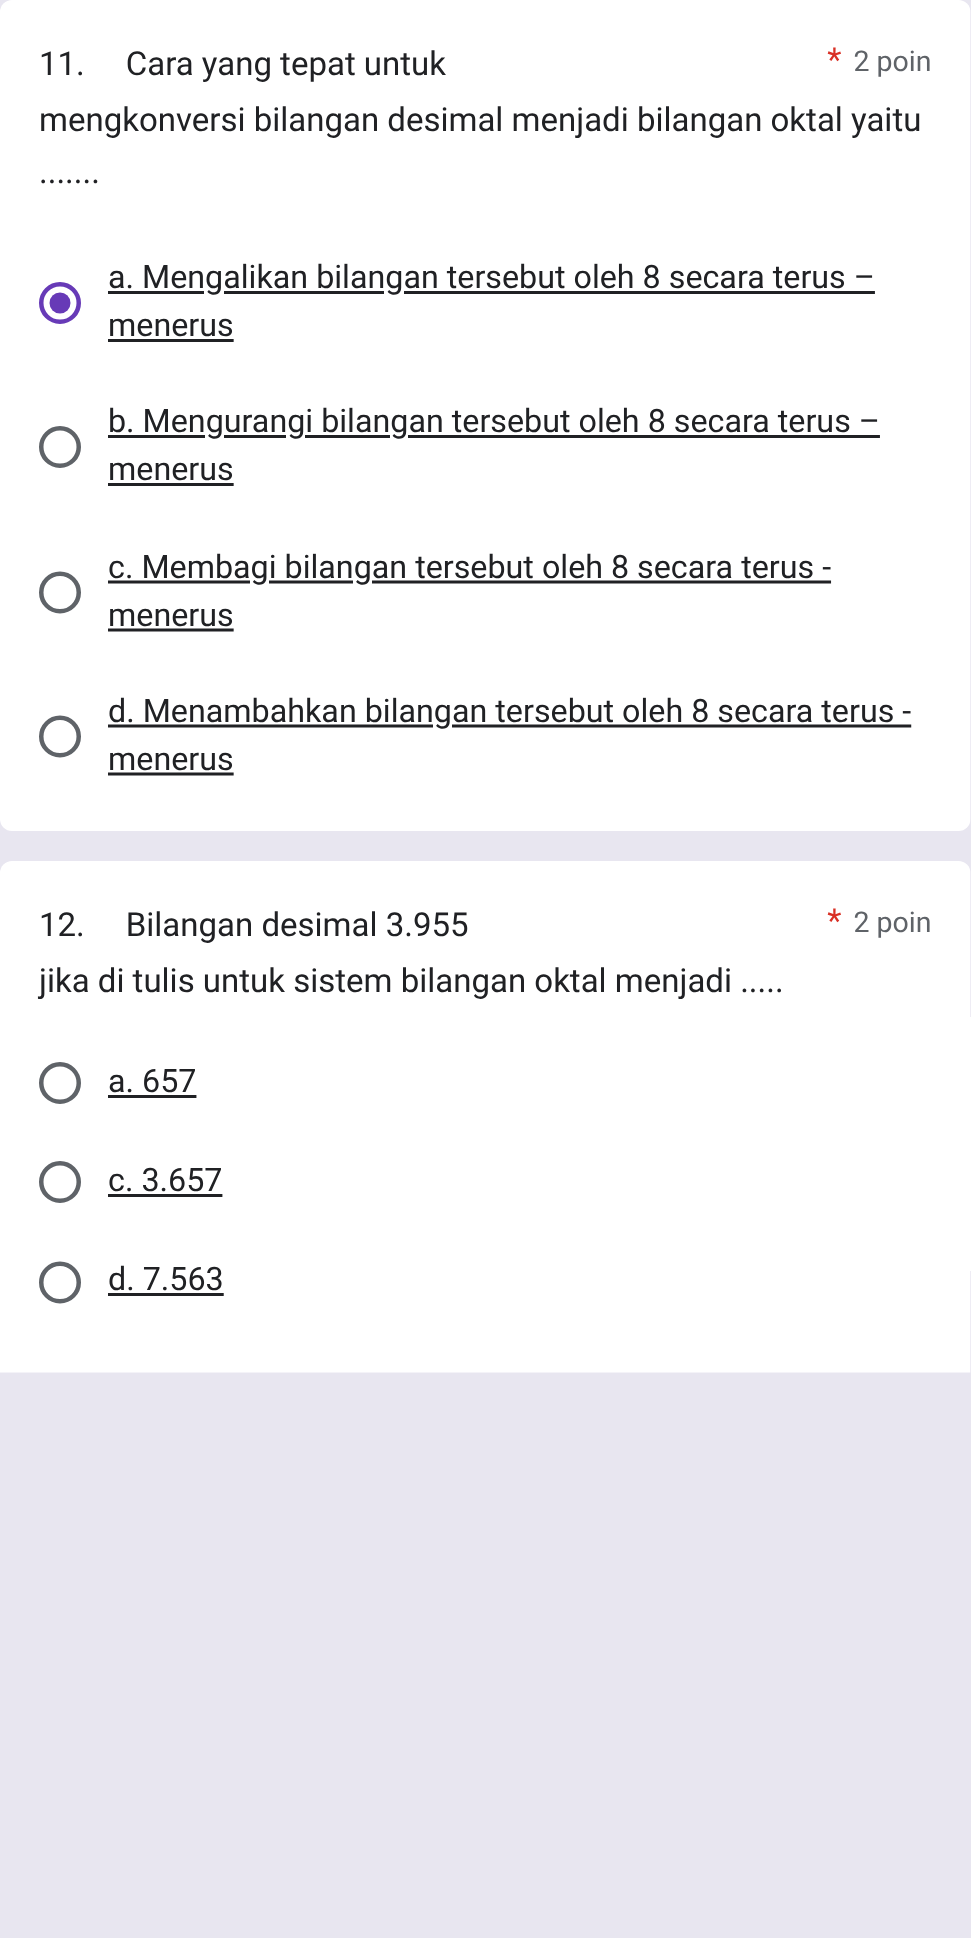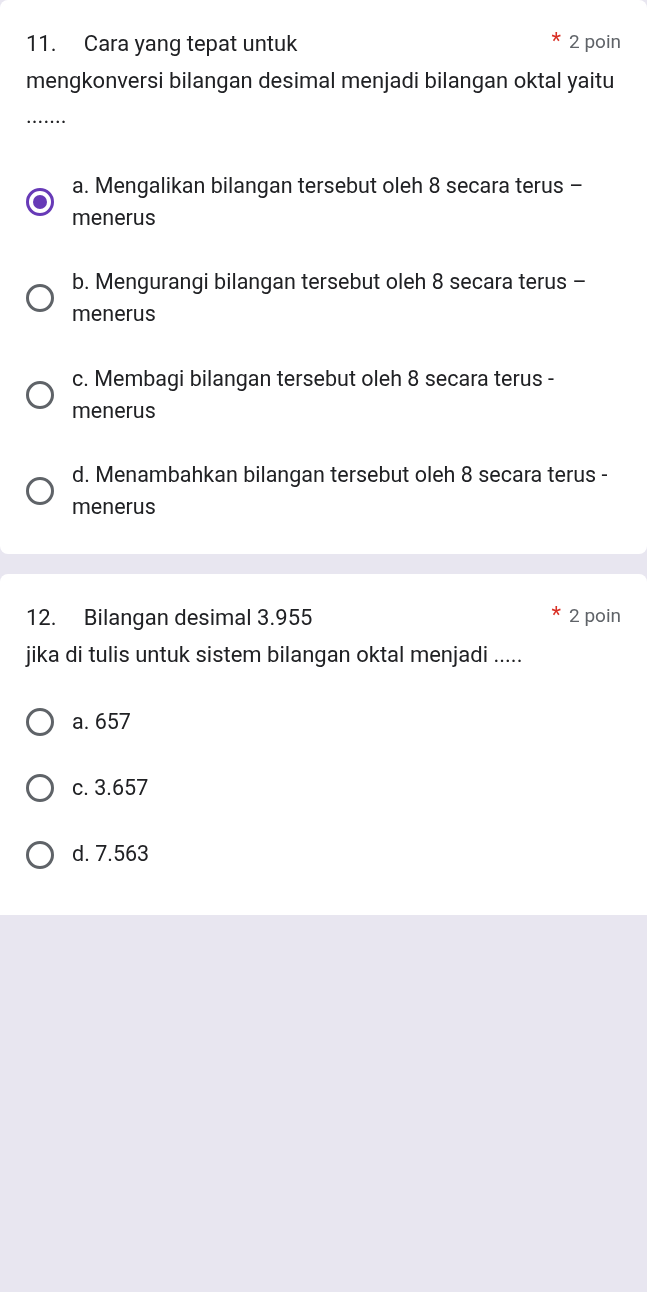--- a/index.html
+++ b/index.html
@@ -40,20 +40,21 @@
     font-size: 22px;
   }
   .points {
     color: #5f6368;
     font-size: 19px;
     margin-left: 4px;
     text-align: center;
   }
   .options {
     margin-top: 36px;
+    text-decoration: underline;
   }
   .option {
     display: flex;
     align-items: center;
     margin-bottom: 32px;
     cursor: pointer;
   }
   .option:last-child {
     margin-bottom: 0;
   }

